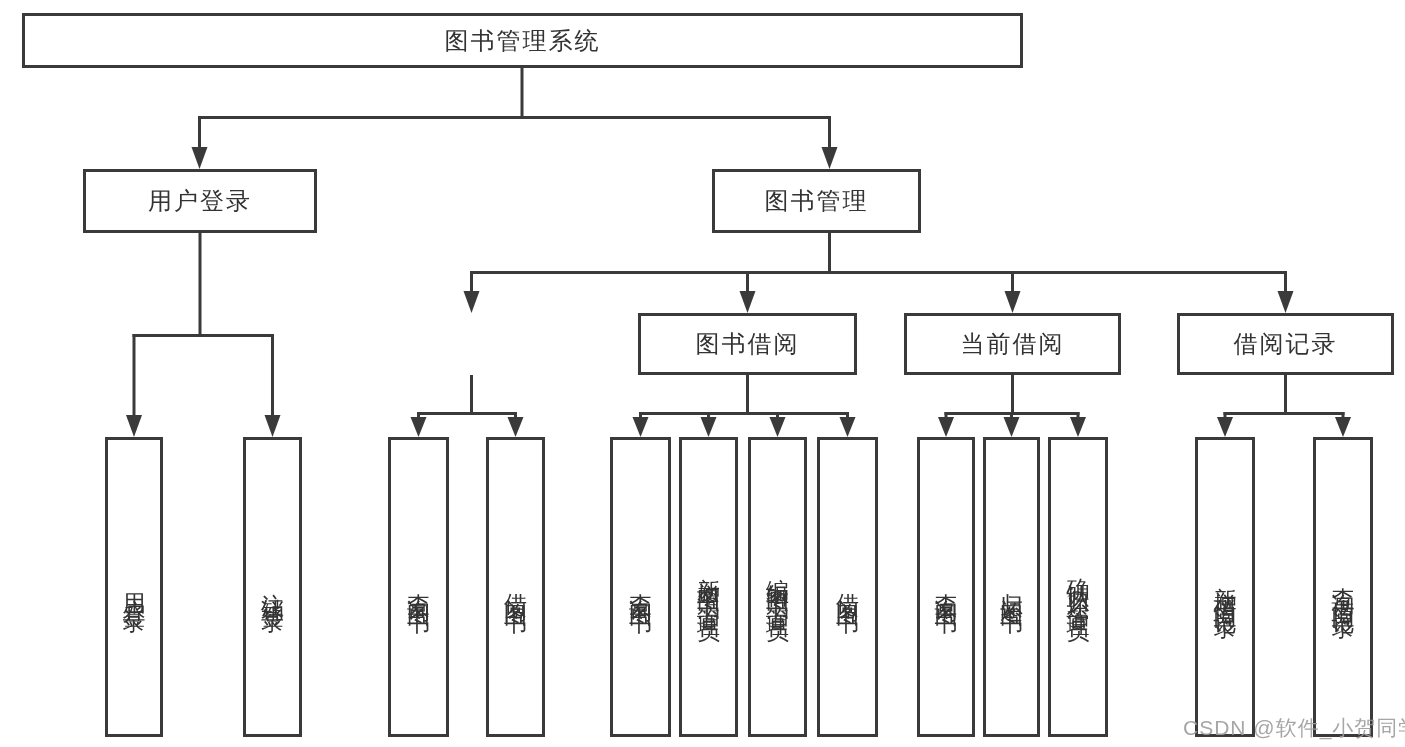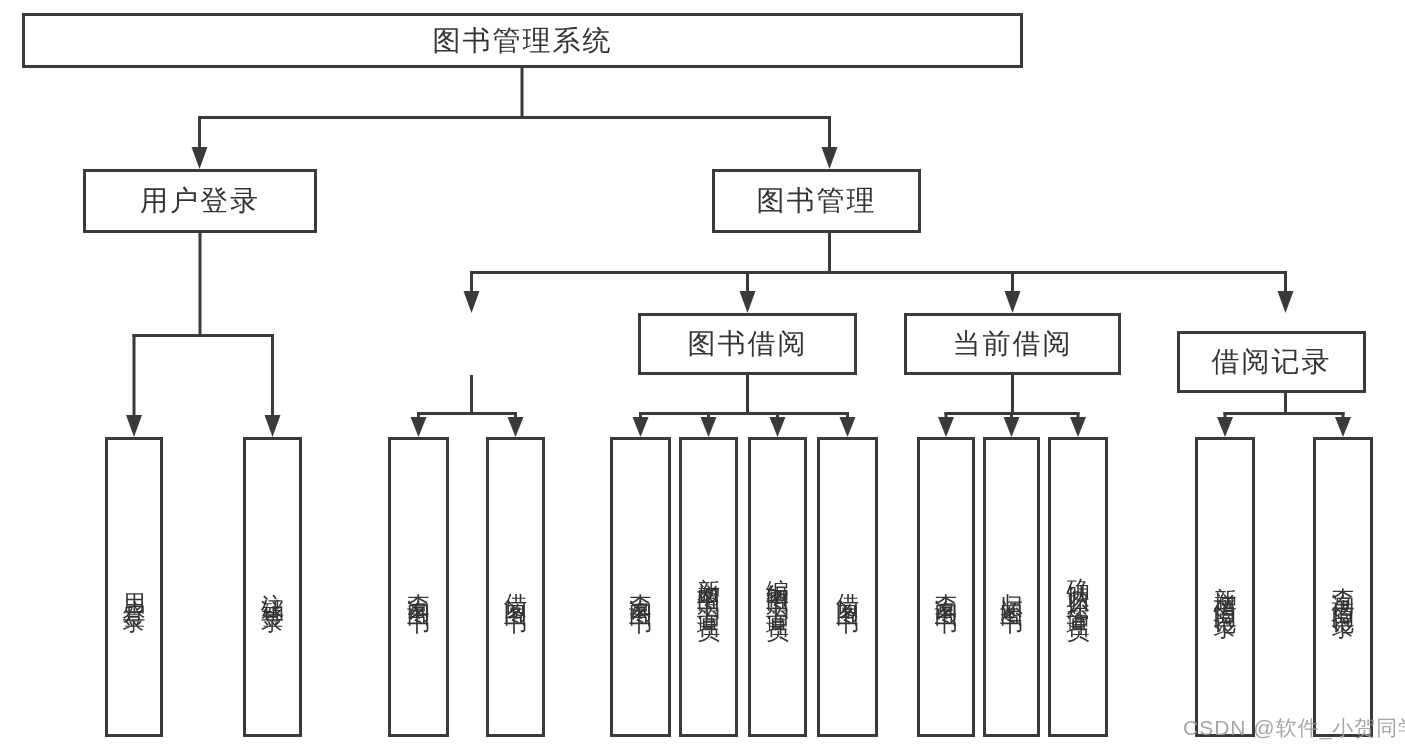--- a/index.html
+++ b/index.html
@@ -26,21 +26,21 @@
     box-sizing: border-box;
     border: 3px solid #3a3a3a;
     background: #ffffff;
     display: flex;
     align-items: center;
     justify-content: center;
     color: #333333;
     text-align: center;
   }
   .h-label {
-    font-size: 28px;
+    font-size: 24px;
     letter-spacing: 2px;
     white-space: nowrap;
   }
   .v-label {
     writing-mode: vertical-rl;
     text-orientation: mixed;
     font-size: 23px;
     letter-spacing: 6px;
     line-height: 1;
   }
@@ -122,21 +122,21 @@
     <polygon points="1335,417 1351,417 1343,437"></polygon>
   </svg>
 
   <div class="box h-label" style="left:22px;top:13px;width:1001px;height:55px">图书管理系统</div>
 
   <div class="box h-label" style="left:83px;top:169px;width:234px;height:64px">用户登录</div>
   <div class="box h-label" style="left:712px;top:169px;width:209px;height:64px">图书管理</div>
 
   <div class="box h-label" style="left:638px;top:313px;width:219px;height:62px">图书借阅</div>
   <div class="box h-label" style="left:904px;top:313px;width:217px;height:62px">当前借阅</div>
-  <div class="box h-label" style="left:1177px;top:331px;width:189px;height:62px">借阅记录</div>
+  <div class="box h-label" style="left:1177px;top:313px;width:217px;height:62px">借阅记录</div>
 
   <div class="box v-label" style="left:105px;top:437px;width:58px;height:300px">用户登录</div>
   <div class="box v-label" style="left:243px;top:437px;width:59px;height:300px">注销登录</div>
 
   <div class="box v-label" style="left:388px;top:437px;width:61px;height:300px">查询图书</div>
   <div class="box v-label" style="left:486px;top:437px;width:59px;height:300px">借阅图书</div>
 
   <div class="box v-label" style="left:610px;top:437px;width:61px;height:300px">查询图书</div>
   <div class="box v-label" style="left:679px;top:437px;width:59px;height:300px">新增图书（管理员）</div>
   <div class="box v-label" style="left:748px;top:437px;width:59px;height:300px">编辑图书（管理员）</div>

